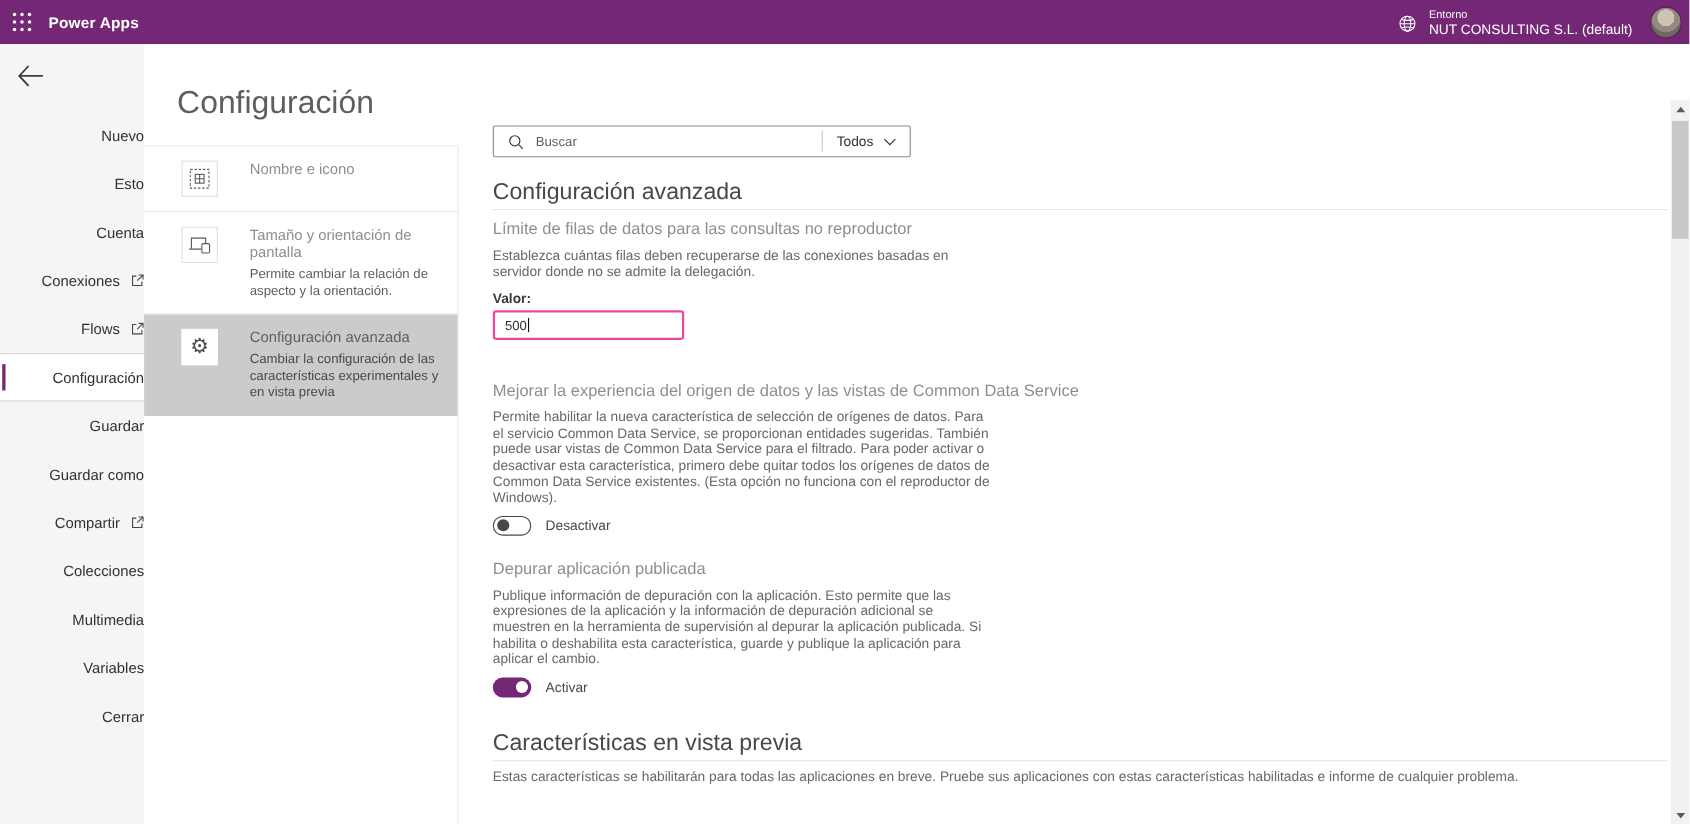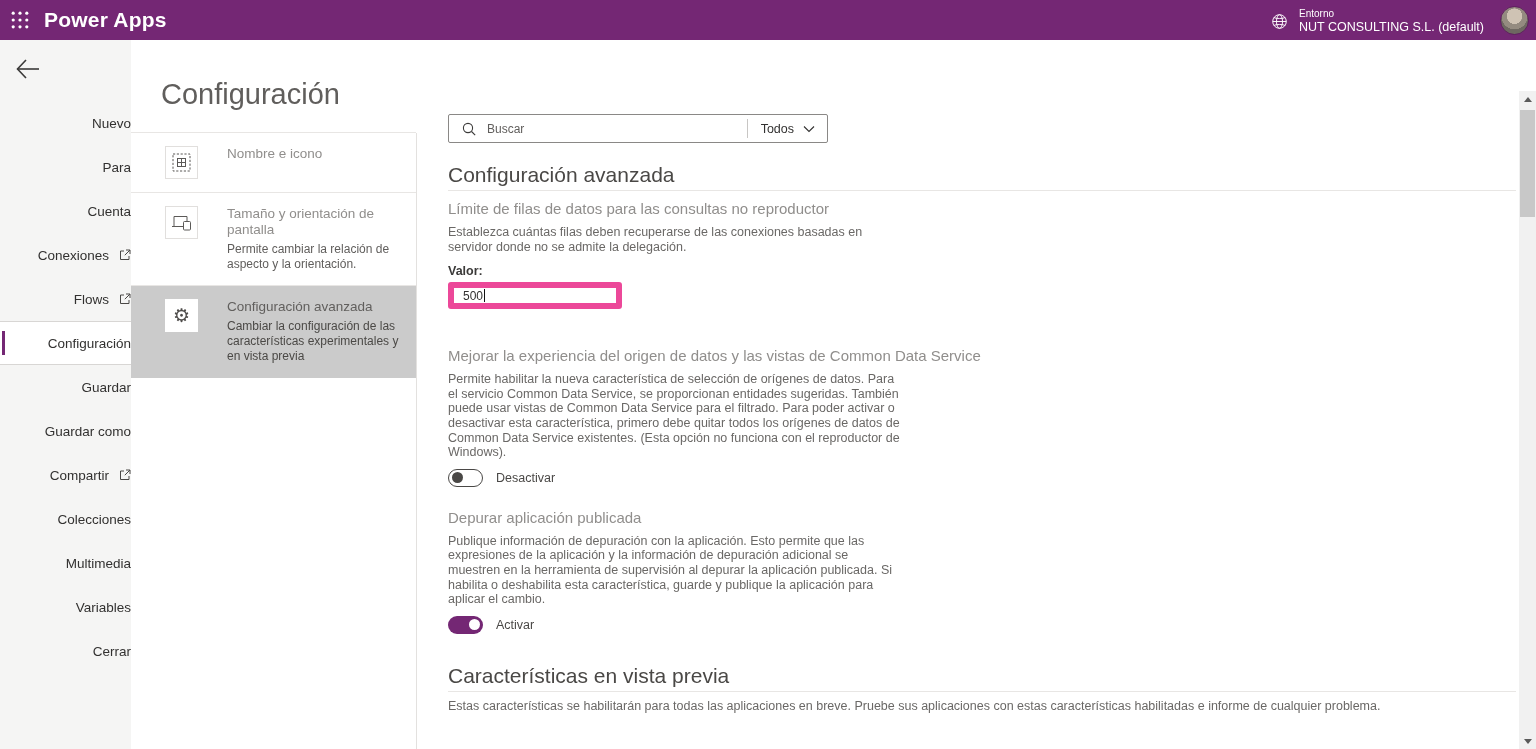--- a/index.html
+++ b/index.html
@@ -9,21 +9,21 @@
     background:#fff; font-family:"Liberation Sans", sans-serif;
     -webkit-font-smoothing:antialiased;
   }
 
   
   .topbar {
     position:absolute; top:0; left:0; right:0; height:40px;
     background:#742774; color:#fff; display:flex; align-items:center;
   }
   .waffle-btn { width:40px; height:40px; display:flex; align-items:center; justify-content:center; cursor:pointer; }
-  .app-title { font-size:21px; font-weight:700; letter-spacing:.2px; margin-left:4px; }
+  .app-title { font-size:14px; font-weight:700; letter-spacing:.2px; margin-left:4px; }
   .topbar-right { margin-left:auto; display:flex; align-items:flex-end; }
   .env-picker { display:flex; align-items:center; margin-right:16px; cursor:pointer; }
   .env-icon { display:flex; margin-right:11px; }
   .env-label { font-size:10px; line-height:12px; }
   .env-name { font-size:12.5px; line-height:15px; }
   .avatar {
     width:29px; height:29px; border-radius:50%; margin-right:7px; cursor:pointer;
     background: radial-gradient(circle at 50% 34%, #cfc3b4 0 34%, #948b80 35% 58%, #6e6861 59% 100%);
     border:1px solid #5e1f5e;
   }
@@ -95,21 +95,21 @@
     margin-top:21px; font-size:21px; font-weight:400; color:#4a4846;
     line-height:22px; padding-bottom:4px; border-bottom:1px solid #e8e6e4;
   }
   .h2.preview { margin-top:31px; }
   .sub { font-size:15px; color:#908e8c; margin-top:8px; line-height:19px; }
   .sub.mt-lg { margin-top:37px; }
   .sub.mt-md { margin-top:21px; }
   .body-text { font-size:12.5px; color:#6a6866; line-height:14.6px; max-width:452px; margin-top:7px; }
   .value-label { margin-top:10px; font-size:12.5px; font-weight:700; color:#3b3a39; }
   .valuebox {
-    margin-top:4px; width:174px; height:27px; border:6px solid #ec4899; border-radius:3px;
+    margin-top:4px; width:174px; height:27px; border:2px solid #ec4899; border-radius:3px;
     display:flex; align-items:center; padding-left:9px; font-size:12px; color:#323130; cursor:text;
   }
   .caret { width:1px; height:13px; background:#111; margin-left:1px; }
 
   .toggle-row { display:flex; align-items:center; margin-top:9px; }
   .toggle { width:35px; height:18px; border-radius:10px; position:relative; cursor:pointer; }
   .toggle.off { border:1px solid #4a4846; background:#fff; }
   .toggle.off .knob { position:absolute; left:3px; top:2px; width:11px; height:11px; border-radius:50%; background:#4a4846; }
   .toggle.on { background:#742774; }
   .toggle.on .knob { position:absolute; right:3px; top:3.5px; width:11px; height:11px; border-radius:50%; background:#fff; }
@@ -170,21 +170,21 @@
     <svg width="26" height="22" viewBox="0 0 26 22" fill="none" stroke="#3b3a39" stroke-width="1.6">
       <path d="M11 2 L2.5 11 L11 20"></path>
       <line x1="2.5" y1="11" x2="24" y2="11"></line>
     </svg>
   </div>
   <div class="nav">
     <div class="nav-item">
         <span>Nuevo</span>
       </div>
     <div class="nav-item">
-        <span>Para</span>
+        <span>Esto</span>
       </div>
     <div class="nav-item">
         <span>Cuenta</span>
       </div>
     <div class="nav-item">
       <span>Conexiones</span>
       <span class="ext">
         <svg width="12" height="12" viewBox="0 0 12 12" fill="none" stroke="#4a4846" stroke-width="1">
           <path d="M10 7 V10.5 H1.5 V2 H5"></path>
             <path d="M7 1 H11 V5"></path>

